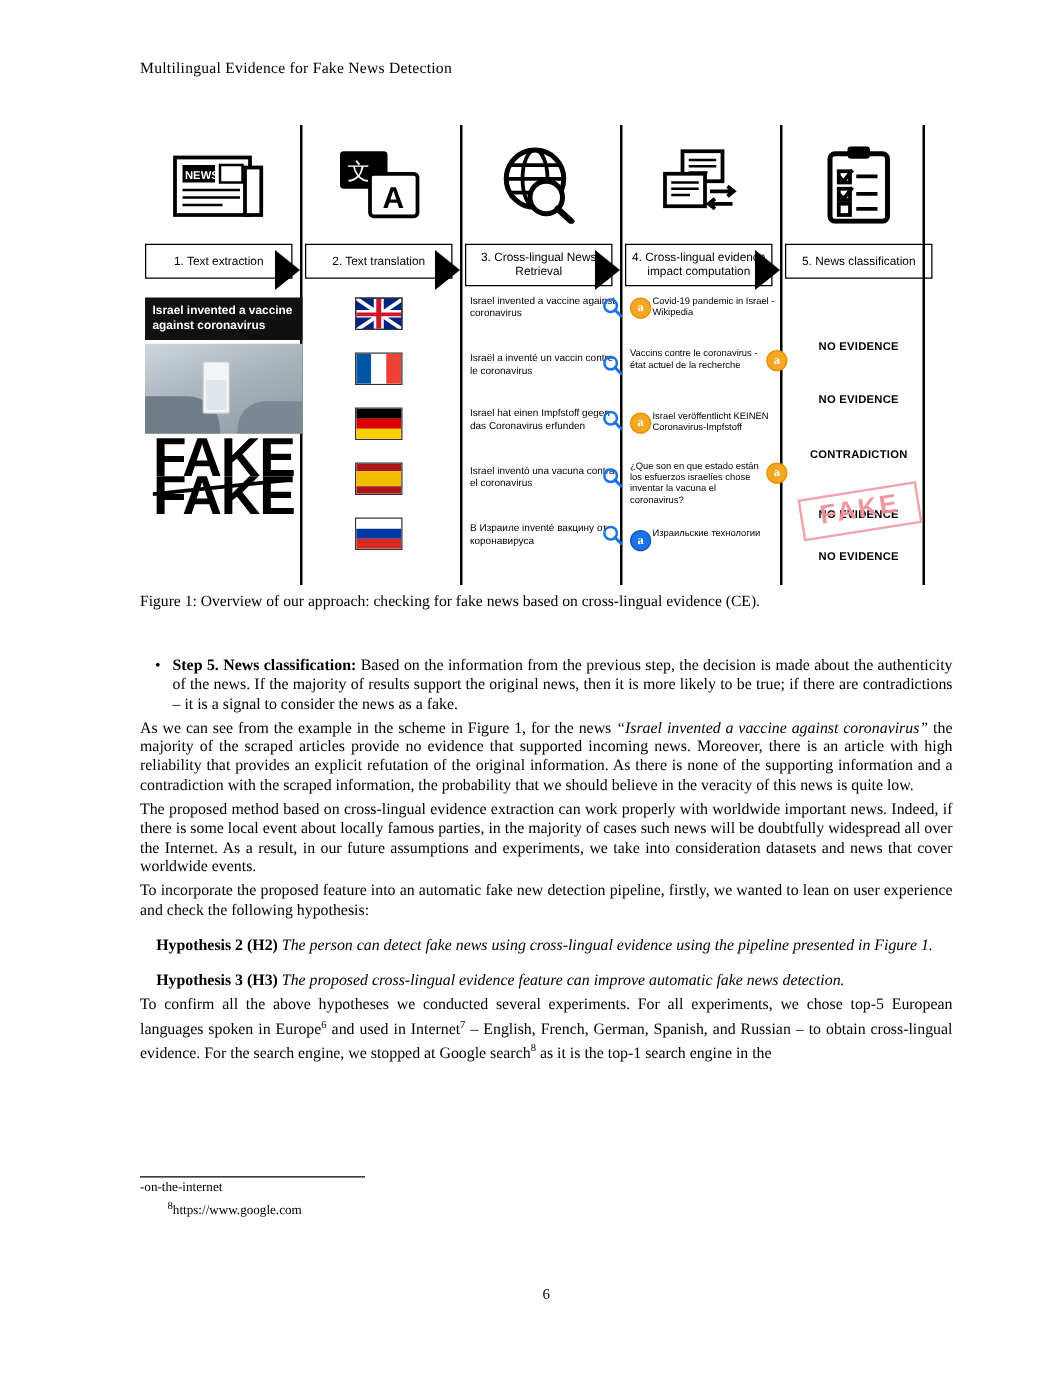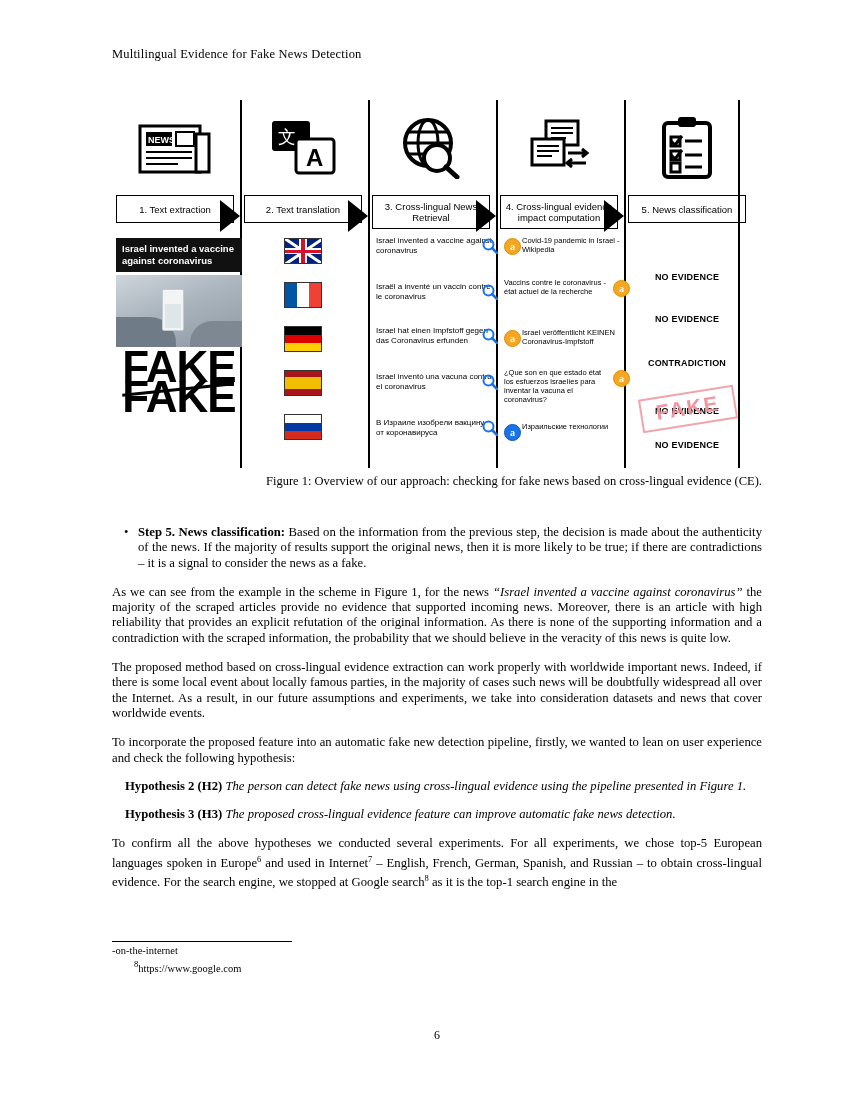--- a/index.html
+++ b/index.html
@@ -257,21 +257,21 @@
     line-height: 28px;
     transform: rotate(-9deg);
     opacity: 0.95;
   }
 
   .fig-caption {
     position: absolute;
     left: 100px;
     top: 474px;
     width: 650px;
-    text-align: right;
+    text-align: left;
     font-size: 12.5px;
   }
 
   
   .body {
     position: absolute;
     left: 100px;
     top: 515px;
     width: 650px;
     font-size: 12.7px;
@@ -280,21 +280,21 @@
   }
   .bullet {
     position: relative;
     padding-left: 26px;
     margin-top: 10px;
   }
   .bullet .dot {
     position: absolute;
     left: 12px; top: 0;
   }
-  p.para { margin: 14px 0 0 0; }
+  p.para { margin: 4px 0 0 0; }
   .hyp { margin: 13px 0 0 13px; }
   b { font-weight: bold; }
   i { font-style: italic; }
   sup { font-size: 8.5px; vertical-align: super; }
 
   .footnotes {
     position: absolute;
     left: 100px;
     top: 944px;
     width: 650px;
@@ -450,21 +450,21 @@
       <div class="ret-item" style="top:272px;">
         <span>Israel inventó una vacuna contra el coronavirus</span>
         <span class="mag" style="top:2px;">
           <svg width="16" height="16" viewBox="0 0 16 16">
               <circle cx="6.5" cy="6.5" r="5" fill="none" stroke="#1a73e8" stroke-width="2"></circle>
               <line x1="10" y1="10" x2="15" y2="15" stroke="#1a73e8" stroke-width="2.5" stroke-linecap="round"></line>
             </svg>
         </span>
       </div>
       <div class="ret-item" style="top:318px;">
-        <span>В Израиле изобрели вакцину от коронавируса</span>
+        <span>В Израиле inventé вакцину от коронавируса</span>
         <span class="mag" style="top:2px;">
           <svg width="16" height="16" viewBox="0 0 16 16">
               <circle cx="6.5" cy="6.5" r="5" fill="none" stroke="#1a73e8" stroke-width="2"></circle>
               <line x1="10" y1="10" x2="15" y2="15" stroke="#1a73e8" stroke-width="2.5" stroke-linecap="round"></line>
             </svg>
         </span>
       </div>
     </div>
     <div class="arrow" style="left:364px;"></div>
 
@@ -496,21 +496,21 @@
       <div class="ev-item badge-right" style="top:178px;">
         <span class="ev-badge right">a</span>
         <span>Vaccins contre le coronavirus - état actuel de la recherche</span>
       </div>
       <div class="ev-item" style="top:228px;">
         <span class="ev-badge">a</span>
         <span>Israel veröffentlicht KEINEN Coronavirus-Impfstoff</span>
       </div>
       <div class="ev-item badge-right" style="top:268px;">
         <span class="ev-badge right">a</span>
-        <span>¿Que son en que estado état los esfuerzos israelíes para inventar la vacuna el coronavirus?</span>
+        <span>¿Que son en que estado están los esfuerzos israelíes chose inventar la vacuna el coronavirus?</span>
       </div>
       <div class="ev-item" style="top:322px;">
         <span class="ev-badge" style="background:#1a73e8;border-color:#1257b5;">a</span>
         <span>Израильские технологии</span>
       </div>
     </div>
     <div class="arrow" style="left:492px;"></div>
 
     <div class="stage" style="left:516px; width:118px;">
       <div class="stage-icon">

